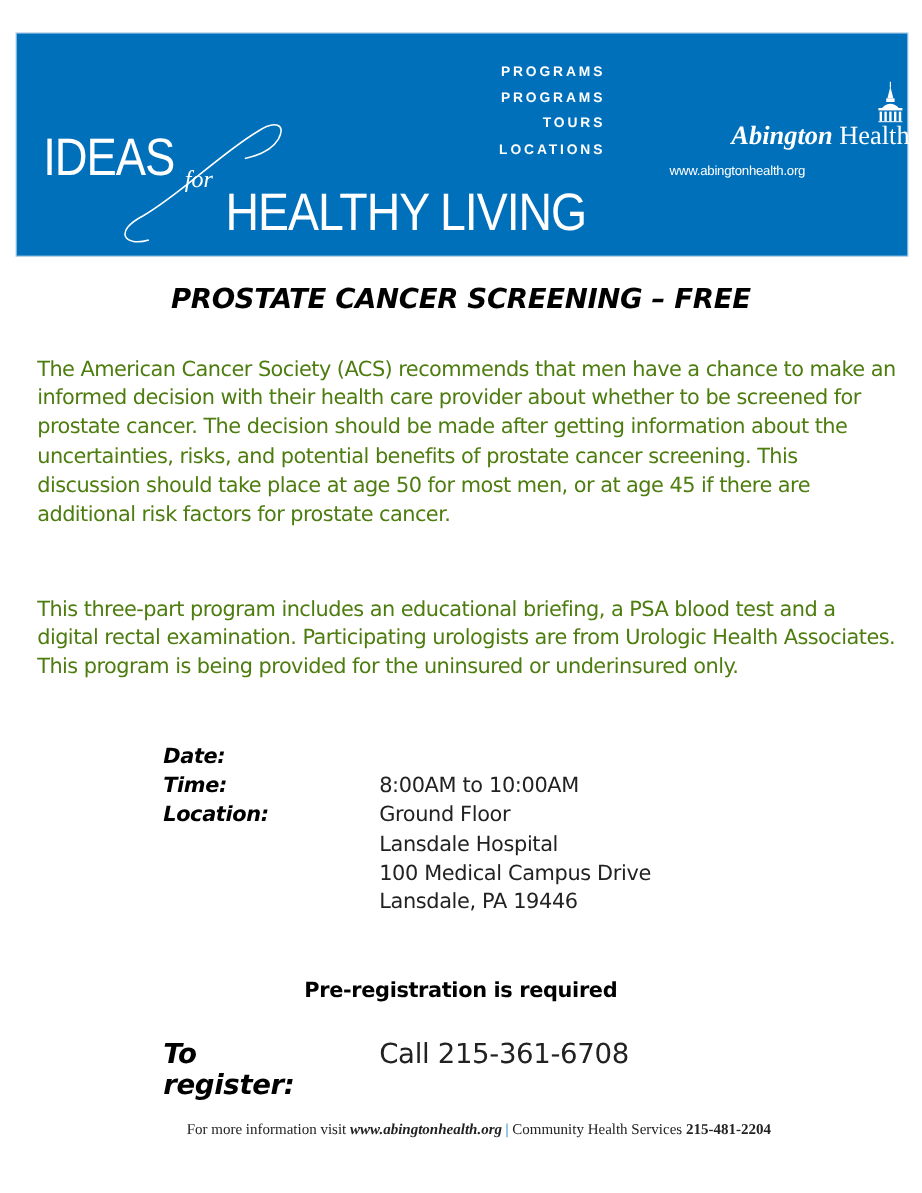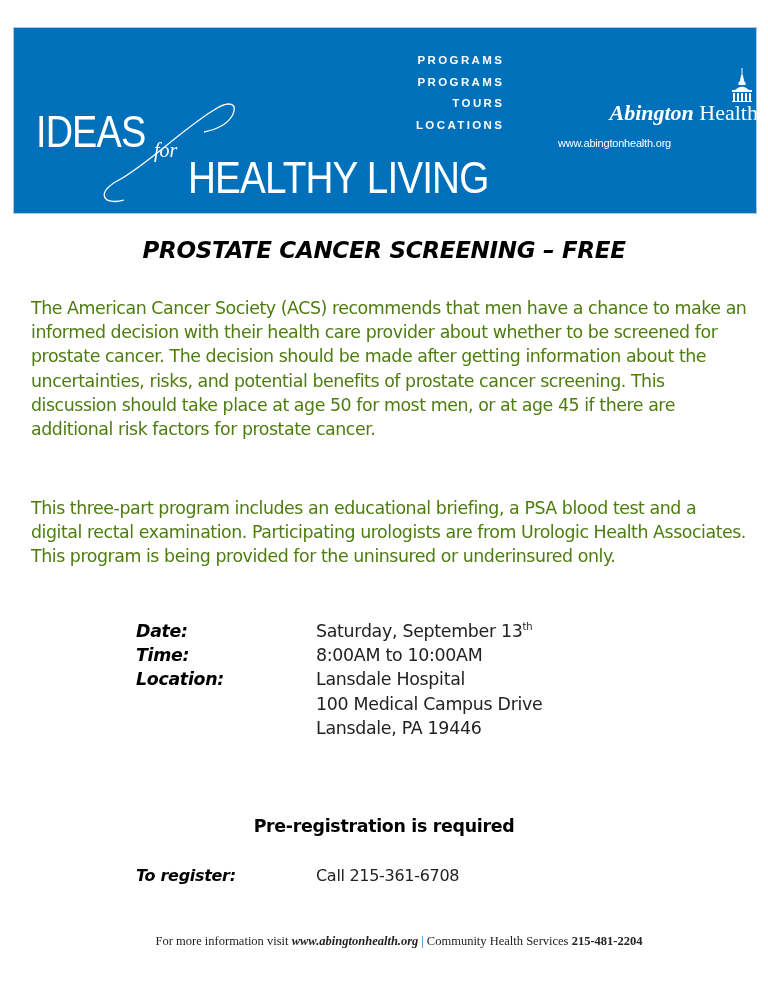--- a/index.html
+++ b/index.html
@@ -157,21 +157,21 @@
       text-align: center;
       font-weight: bold;
       font-size: 17.4px;
       letter-spacing: -0.3px;
       color: #000;
     }
     .register {
       position: absolute;
       left: 136px;
       top: 866px;
-      font-size: 16px;
+      font-size: 23px;
       letter-spacing: -0.3px;
     }
     .footer {
       position: absolute;
       left: 15px;
       width: 768px;
       top: 934px;
       text-align: center;
       font-family: "Liberation Serif", serif;
       font-size: 12.5px;
@@ -224,29 +224,29 @@
 </div>
 
 <div class="title">PROSTATE CANCER SCREENING – FREE</div>
 
 <p class="para p1">The American Cancer Society (ACS) recommends that men have a chance to make an informed decision with their health care provider about whether to be screened for prostate cancer. The decision should be made after getting information about the uncertainties, risks, and potential benefits of prostate cancer screening.  This discussion should take place at age 50 for most men, or at age 45 if there are additional risk factors for prostate cancer.</p>
 <p class="para p2">This three-part program includes an educational briefing, a PSA blood test and a digital rectal examination. Participating urologists are from Urologic Health Associates. This program is being provided for the uninsured or underinsured only.</p>
 
 <div class="details">
   <div class="row">
     <div class="lbl">Date:</div>
-    <div class="val"><span>Saturday, September 13</span><sup>th</sup></div>
   </div>
   <div class="row">
     <div class="lbl">Time:</div>
     <div class="val">8:00AM to 10:00AM</div>
   </div>
   <div class="row">
     <div class="lbl">Location:</div>
     <div class="val">
+      <div>Ground Floor</div>
       <div>Lansdale Hospital</div>
       <div>100 Medical Campus Drive</div>
       <div>Lansdale, PA  19446</div>
     </div>
   </div>
 </div>
 
 <div class="prereg">Pre-registration is required</div>
 
 <div class="register row">

